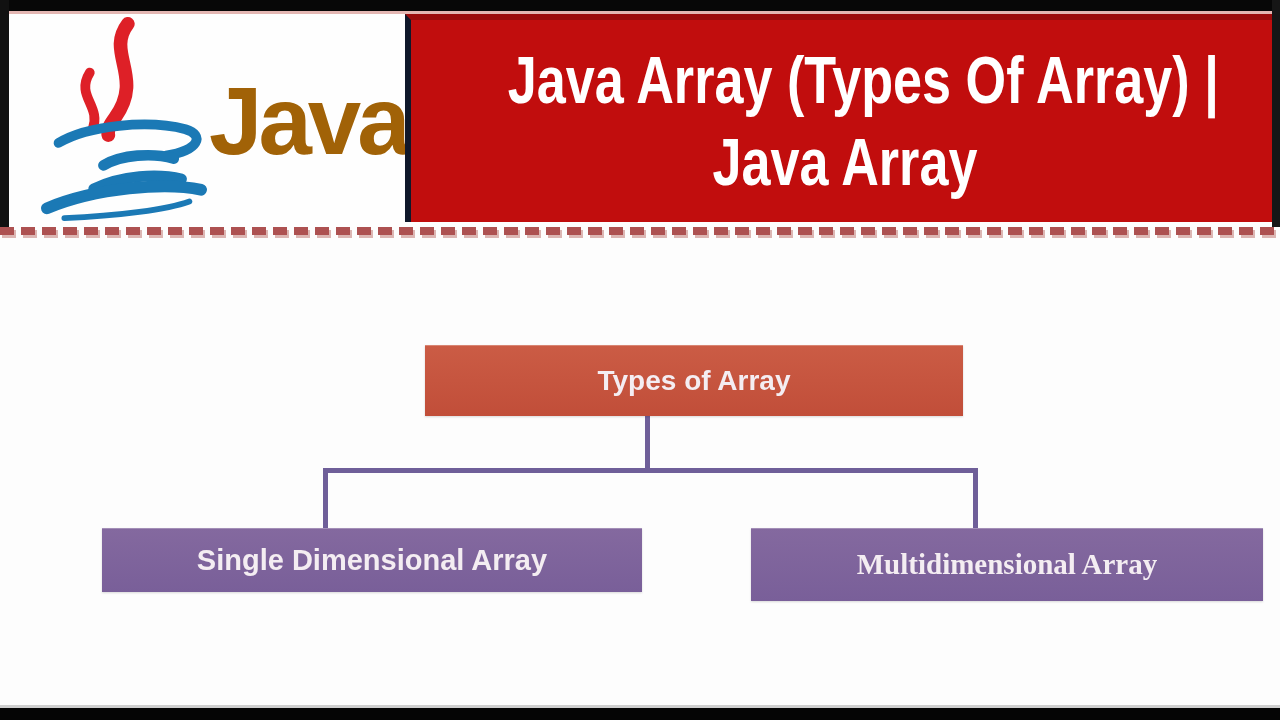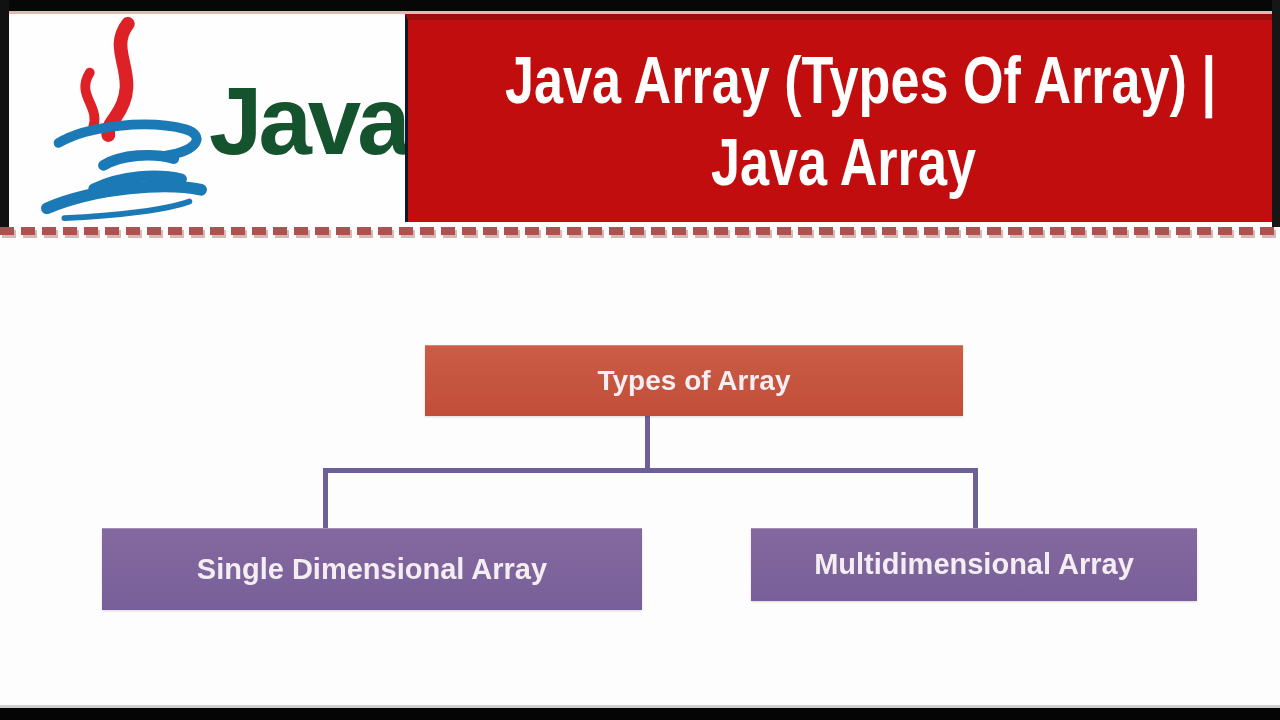--- a/index.html
+++ b/index.html
@@ -23,33 +23,33 @@
   .bottom-bar  { position: absolute; left: 0; top: 708px; width: 1280px; height: 12px; background: #050505; }
 
   
   .header { position: absolute; left: 9px; top: 14px; width: 1263px; height: 213px; background: #fefefe; }
 
   .java-logo { position: absolute; left: 20px; top: 2px; width: 186px; height: 205px; }
 
   .wordmark {
     position: absolute; left: 200px; top: 52px;
     font-size: 96px; font-weight: bold; letter-spacing: -4px;
-    color: #14532d; line-height: 110px;
+    color: #a16207; line-height: 110px;
   }
   .trademark {
     position: absolute; left: 376px; top: 88px;
     font-size: 11px; font-weight: bold; color: #c2484d; letter-spacing: 0; margin-left: 33px;
   }
 
   
   .banner {
     position: absolute; left: 396px; top: 0px; width: 867px; height: 208px;
     background: #c10d0d;
     border-top: 6px solid #9c0c0c;
-    border-left: 3px solid #0f172a;
+    border-left: 6px solid #0f172a;
     display: flex; flex-direction: column; justify-content: center; align-items: center; padding-left: 7px;
   }
   .banner-line {
     display: block; width: 100%;
     text-align: center; color: #ffffff;
     font-size: 66px; font-weight: bold; line-height: 82px;
     transform: scaleX(0.79); transform-origin: 50% 50%;
     white-space: nowrap;
   }
 
@@ -70,22 +70,22 @@
     color: #f4edf2; font-weight: bold;
     box-shadow: inset 0 1px 0 rgba(255,255,255,.25), 0 1px 2px rgba(0,0,0,.15);
     margin-left: 46px;
   }
   .node-root {
     left: 379px; top: 345px; width: 538px; height: 71px;
     background: linear-gradient(#cb5c45, #c14e39);
     font-size: 28px;
   }
   .node-child { background: linear-gradient(#84699f, #795f99); font-size: 29px; }
-  .node-left  { left: 56px;  top: 528px; width: 540px; height: 82px; }
-  .node-right { left: 705px; top: 528px; width: 446px; height: 73px; }
+  .node-left  { left: 56px;  top: 528px; width: 540px; height: 64px; }
+  .node-right { left: 705px; top: 528px; width: 512px; height: 73px; font-family: Liberation Serif, serif; }
 
   .conn { position: absolute; background: #6f5f99; }
   .conn-stub       { left: 645px; top: 416px; width: 5px;   height: 54px; }
   .conn-horizontal { left: 323px; top: 468px; width: 655px; height: 5px;  }
   .conn-drop-left  { left: 323px; top: 468px; width: 5px;   height: 62px; }
   .conn-drop-right { left: 973px; top: 468px; width: 5px;   height: 62px; }
 </style>
 </head>
 <body>
 

